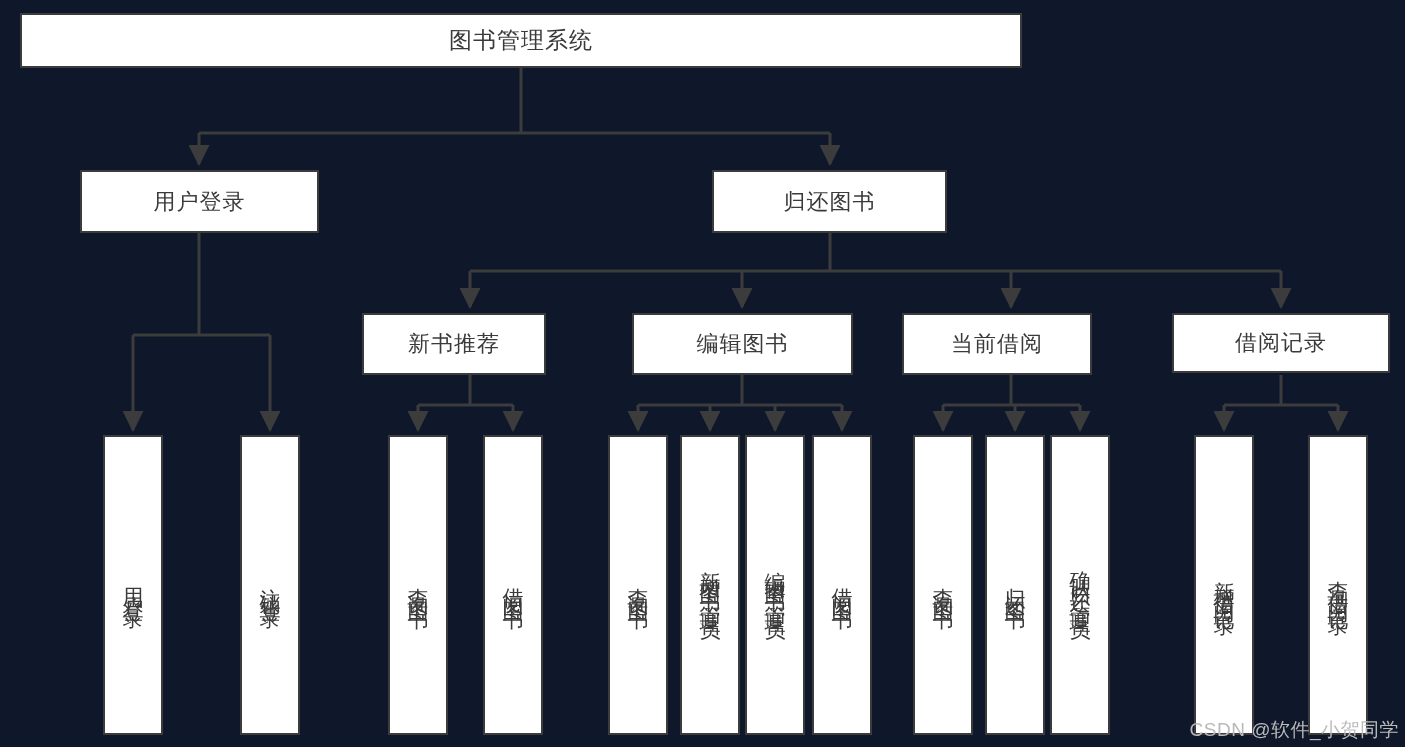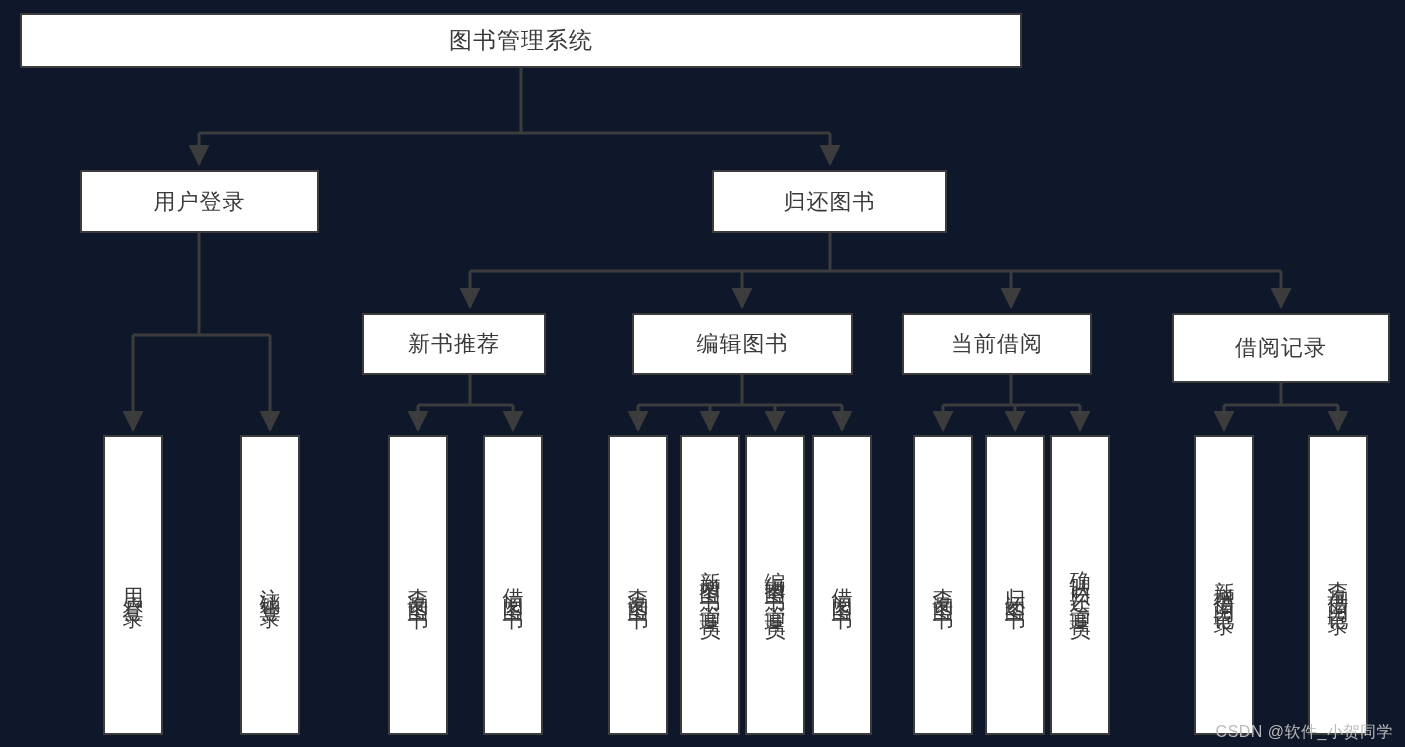--- a/index.html
+++ b/index.html
@@ -37,23 +37,23 @@
     padding-top:4px;
     padding-bottom:4px;
   }
   .node.v .vtxt{
     display:block;
     white-space:nowrap;
   }
 
   #watermark{
     position:absolute;
-    right:12px;
+    right:6px;
     bottom:4px;
-    font-size:16px;
+    font-size:19px;
     color:#b9b9b9;
     letter-spacing:0.5px;
     white-space:nowrap;
     user-select:none;
     margin-top:25px;
   }
 </style>
 </head>
 <body>
 
@@ -122,21 +122,21 @@
 
   <div class="node h" style="left:362px;top:313px;width:184px;height:62px;">
     <span>新书推荐</span>
   </div>
   <div class="node h" style="left:632px;top:313px;width:221px;height:62px;">
     <span>编辑图书</span>
   </div>
   <div class="node h" style="left:902px;top:313px;width:190px;height:62px;">
     <span>当前借阅</span>
   </div>
-  <div class="node h" style="left:1172px;top:313px;width:218px;height:70px;">
+  <div class="node h" style="left:1172px;top:313px;width:218px;height:60px;">
     <span>借阅记录</span>
   </div>
 
   <div class="node v" style="left:103px;top:435px;width:60px;height:300px;">
     <span class="vtxt">用户登录</span>
   </div>
   <div class="node v" style="left:240px;top:435px;width:60px;height:300px;">
     <span class="vtxt">注销登录</span>
   </div>
 

